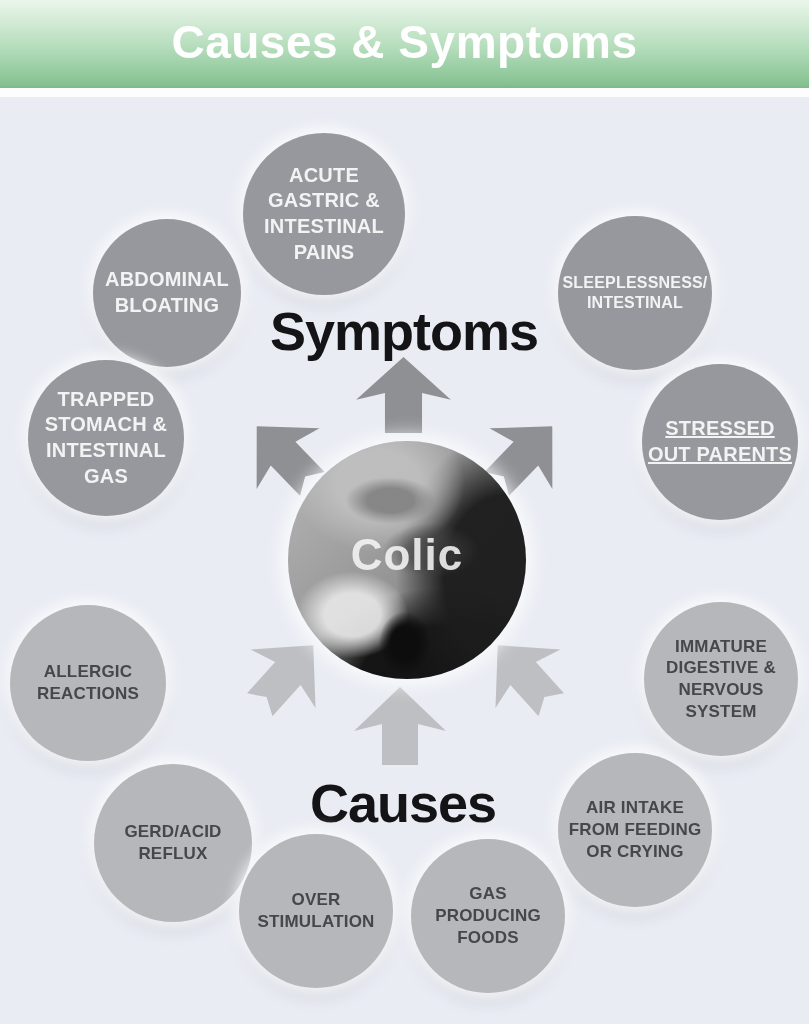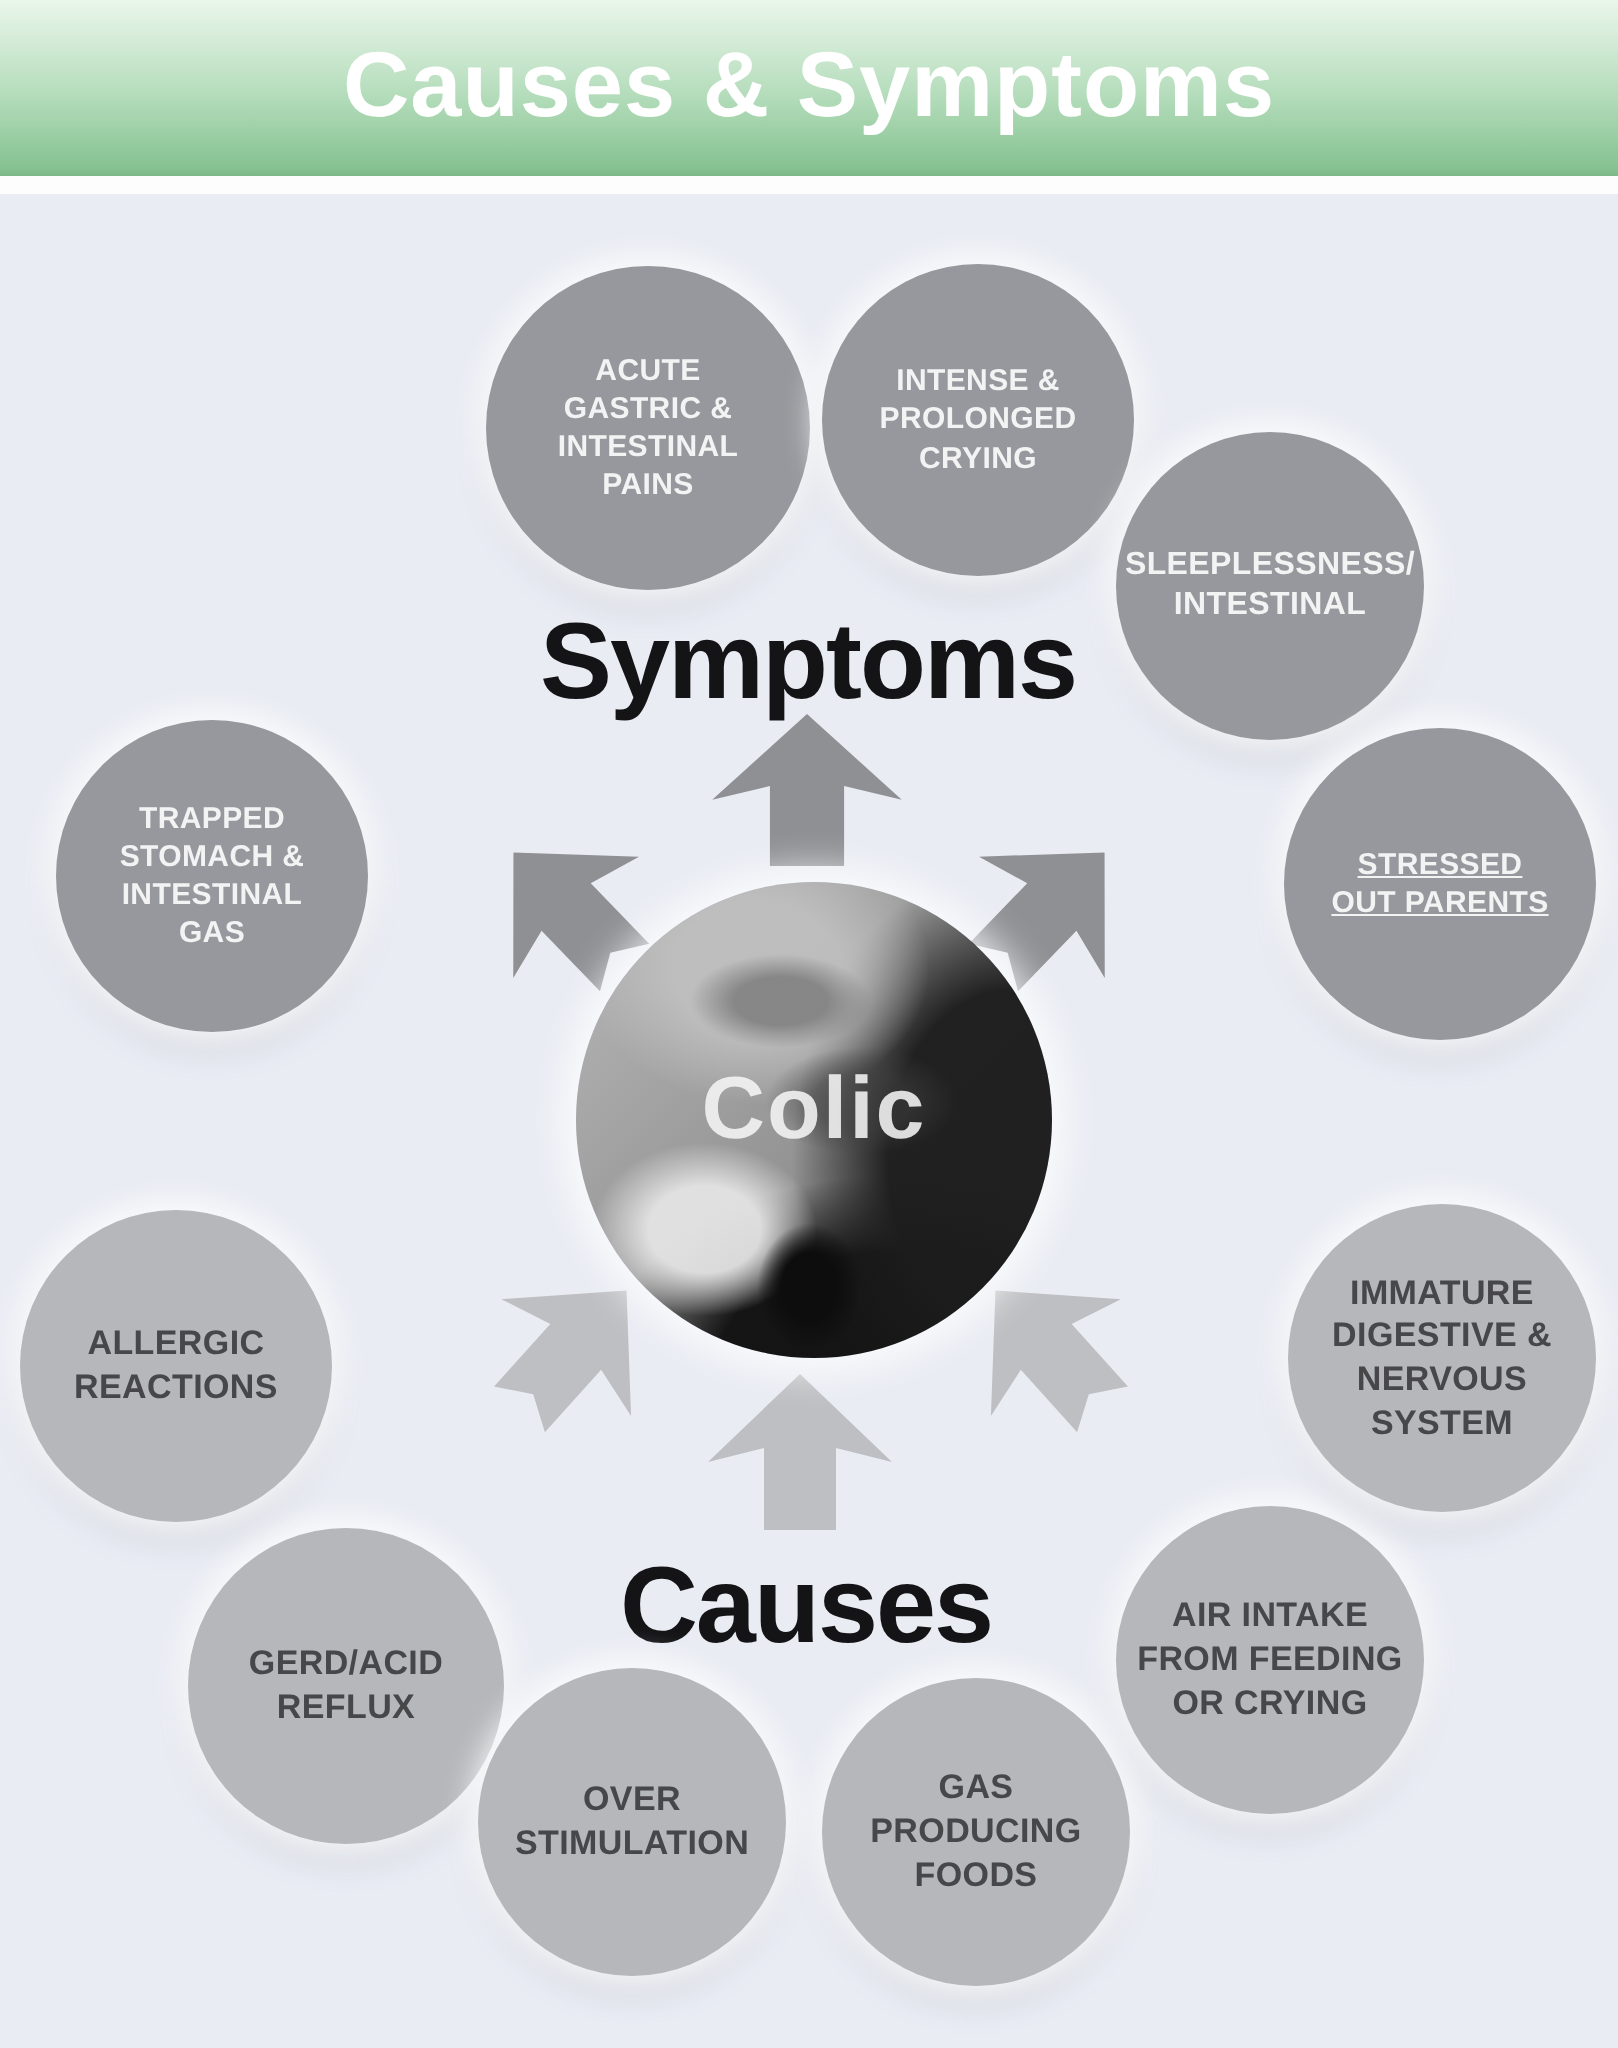--- a/index.html
+++ b/index.html
@@ -29,21 +29,21 @@
   .heading-symptoms { left:194px; top:300px; }
   .heading-causes   { left:193px; top:772px; }
   
   .circle {
     position:absolute; border-radius:50%;
     display:flex; align-items:center; justify-content:center;
     text-align:center; font-weight:bold; white-space:pre-line;
     line-height:1.28; letter-spacing:0.2px;
     box-shadow:0 0 14px 5px rgba(255,255,255,0.8), 0 10px 14px rgba(140,148,162,0.28);
   }
-  .symptom { background:#96989d; color:#f3f3f4; font-size:15px; }
+  .symptom { background:#96989d; color:#f3f3f4; font-size:20px; }
   .cause   { background:#b5b7ba; color:#47474a; font-size:17px; }
   .c-s-abdominal { left:93px;  top:219px; width:148px; height:148px; }
   .c-s-acute     { left:243px; top:133px; width:162px; height:162px; }
   .c-s-intense   { left:411px; top:132px; width:156px; height:156px; }
   .c-s-sleep     { left:558px; top:216px; width:154px; height:154px; font-size:16px; }
   .c-s-stressed  { left:642px; top:364px; width:156px; height:156px;text-decoration:underline; }
   .c-s-trapped   { left:28px;  top:360px; width:156px; height:156px; }
   .c-c-allergic  { left:10px;  top:605px; width:156px; height:156px; }
   .c-c-gerd      { left:94px;  top:764px; width:158px; height:158px; }
   .c-c-overstim  { left:239px; top:834px; width:154px; height:154px; }
@@ -87,27 +87,26 @@
 <div class="stage">
 
   <div class="banner">
     <div class="banner-title">Causes &amp; Symptoms</div>
   </div>
   <div class="banner-strip"></div>
 
   <div class="section-heading heading-symptoms">Symptoms</div>
   <div class="section-heading heading-causes">Causes</div>
 
+  <div class="circle symptom c-s-abdominal">ABDOMINAL
+BLOATING</div>
   <div class="circle symptom c-s-acute">ACUTE
 GASTRIC &amp;
 INTESTINAL
 PAINS</div>
-  <div class="circle symptom c-s-intense">INTENSE &amp;
-PROLONGED
-CRYING</div>
   <div class="circle symptom c-s-sleep">SLEEPLESSNESS/
 INTESTINAL</div>
   <div class="circle symptom c-s-stressed">STRESSED
 OUT PARENTS</div>
   <div class="circle symptom c-s-trapped">TRAPPED
 STOMACH &amp;
 INTESTINAL
 GAS</div>
 
   <div class="circle cause c-c-gerd">GERD/ACID

